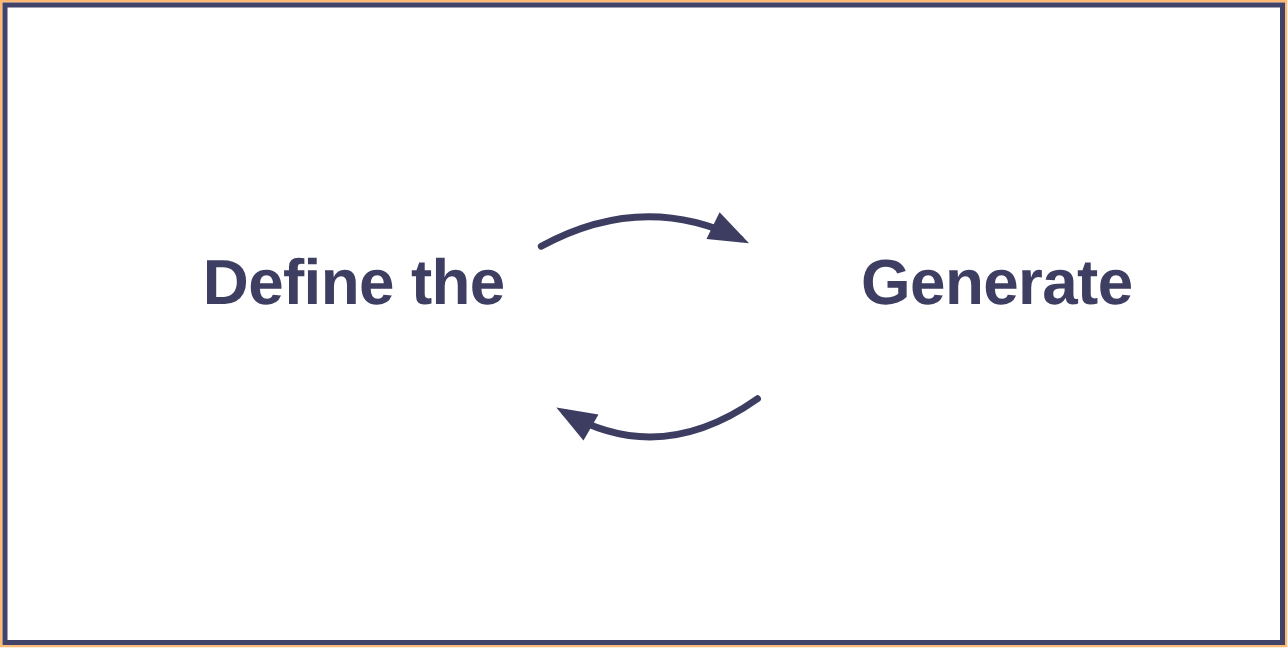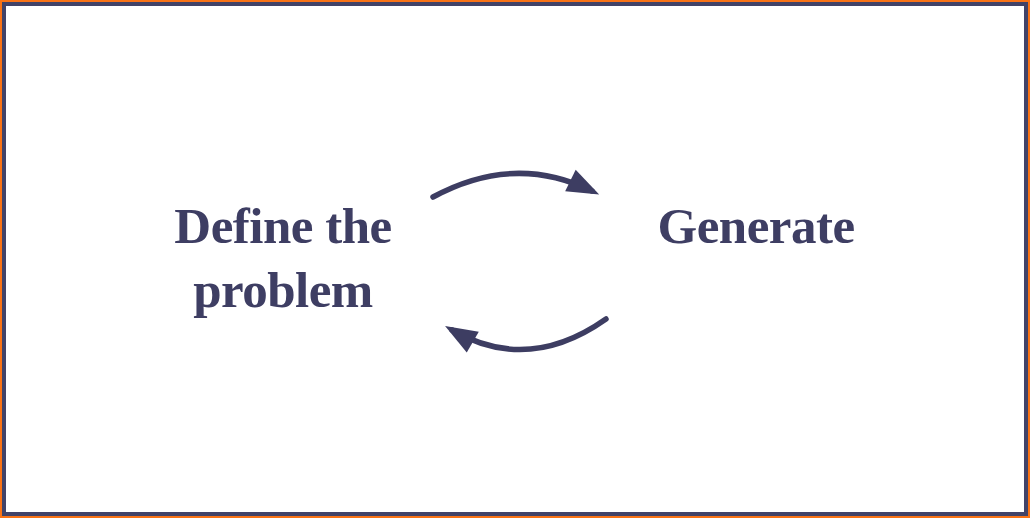--- a/index.html
+++ b/index.html
@@ -5,23 +5,22 @@
   html, body {
     margin: 0;
     padding: 0;
     background: #ffffff;
     font-family: "Liberation Sans", "DejaVu Sans", sans-serif;
   }
   .stage {
     position: relative;
     width: 1030px;
     height: 518px;
-    background: #f97316;
+    background: #fdba74;
     overflow: hidden;
-    font-family: Liberation Serif, serif;
   }
   .frame {
     position: absolute;
     left: 2px;
     top: 2px;
     width: 1026px;
     height: 514px;
     box-sizing: border-box;
     border: 4px solid #414368;
     background: #ffffff;
@@ -32,39 +31,38 @@
     top: 194px;
     text-align: center;
     font-weight: bold;
     font-size: 51px;
     line-height: 64px;
     letter-spacing: -0.5px;
     color: #3e3e63;
     white-space: nowrap;
   }
   .node-left  { left: 133px; }
-  .node-right { left: 606px; }
+  .node-right { left: 606px; text-align: right; }
   .arrows-layer {
     position: absolute;
     left: 0;
     top: 0;
     width: 1030px;
     height: 518px;
   }
 </style>
 </head>
 <body>
 
 <div class="stage">
 
   <div class="frame"></div>
 
   <div class="node node-left">
     <div>Define the</div>
-    <div>problem</div>
   </div>
 
   <div class="node node-right">
     <div>Generate</div>
   </div>
 
   <svg class="arrows-layer" viewBox="0 0 1030 518" xmlns="http://www.w3.org/2000/svg">
     <defs>
       <marker id="arrowhead" markerUnits="userSpaceOnUse" markerWidth="34" markerHeight="26" refX="25" refY="13" orient="auto">
         <path d="M1 1 L33 13 L1 25 Z" fill="#3d3d62"></path>

